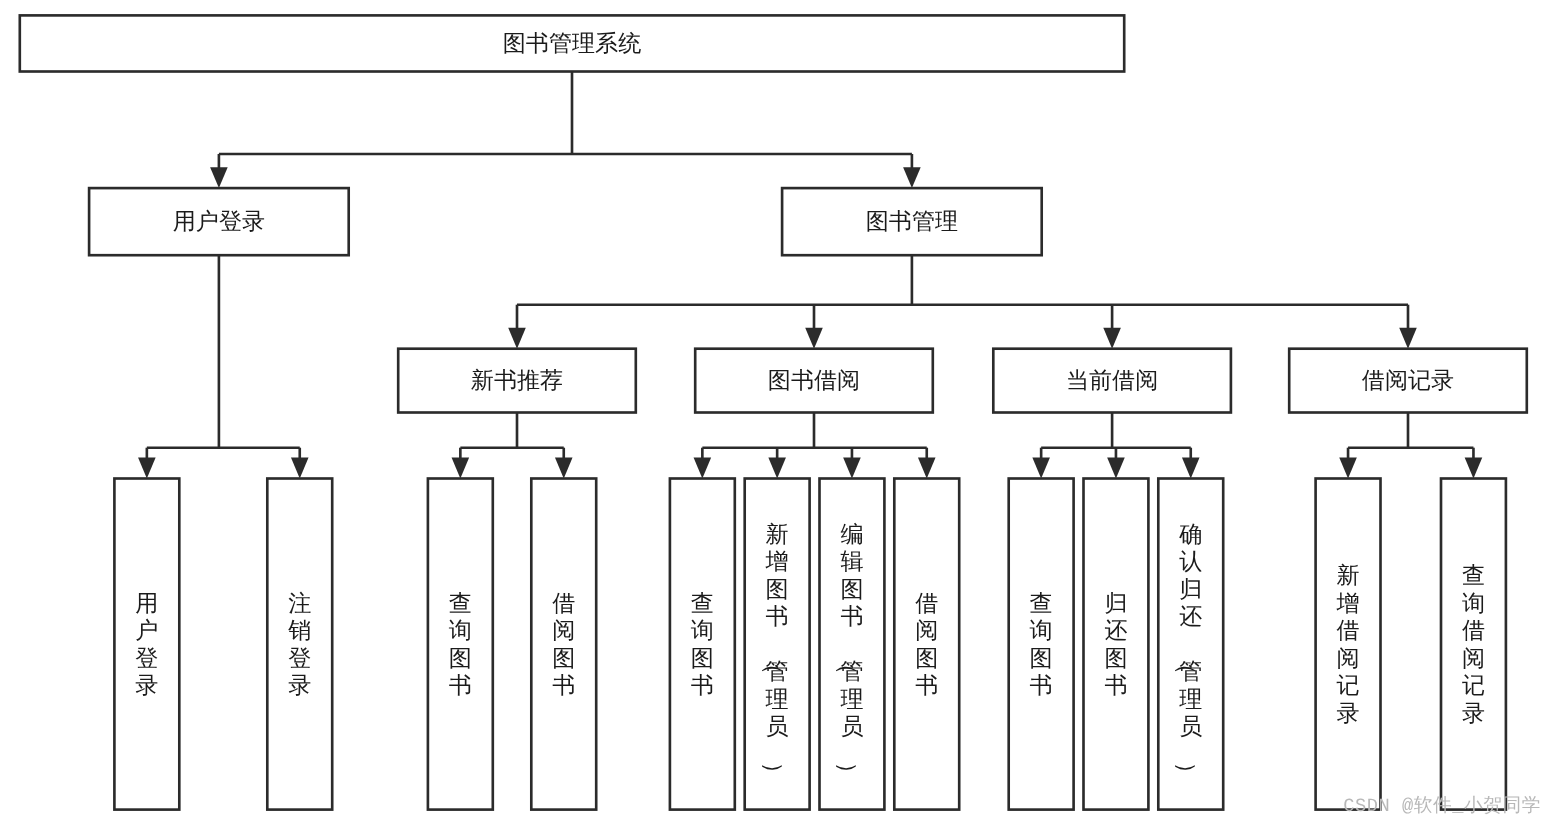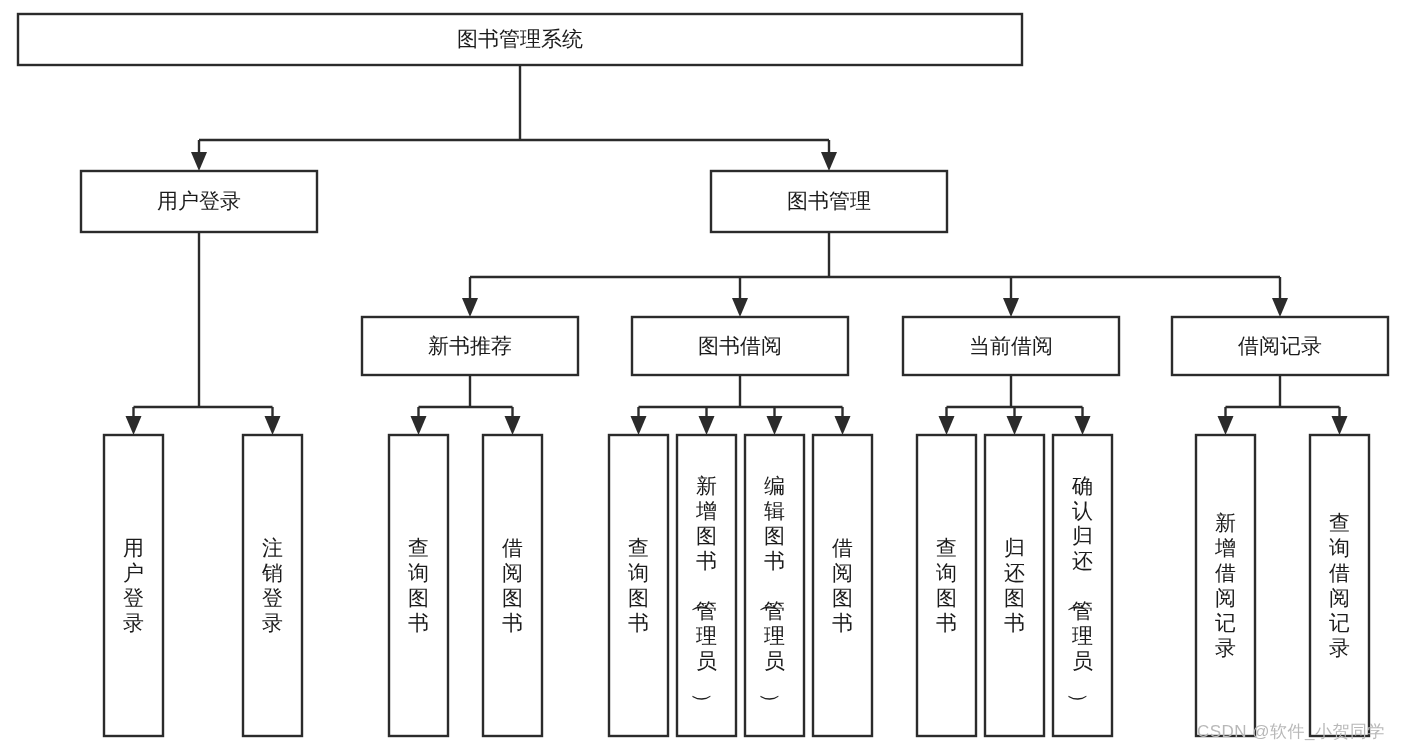--- a/index.html
+++ b/index.html
@@ -51,23 +51,23 @@
     stroke-width: 2.4;
     fill: none;
     stroke-linecap: butt;
   }
   .edge-arrow {
     fill: #2b2b2b;
     stroke: none;
   }
   .watermark-text {
     position: absolute;
-    right: 20px;
+    right: 4px;
     bottom: 4px;
-    font-family: Liberation Sans, sans-serif;
+    font-family: Liberation Mono, monospace;
     font-size: 17px;
     color: #b8b8b8;
     white-space: nowrap;
     letter-spacing: 0.5px;
     user-select: none;
   }
 </style>
 </head>
 <body>
 

